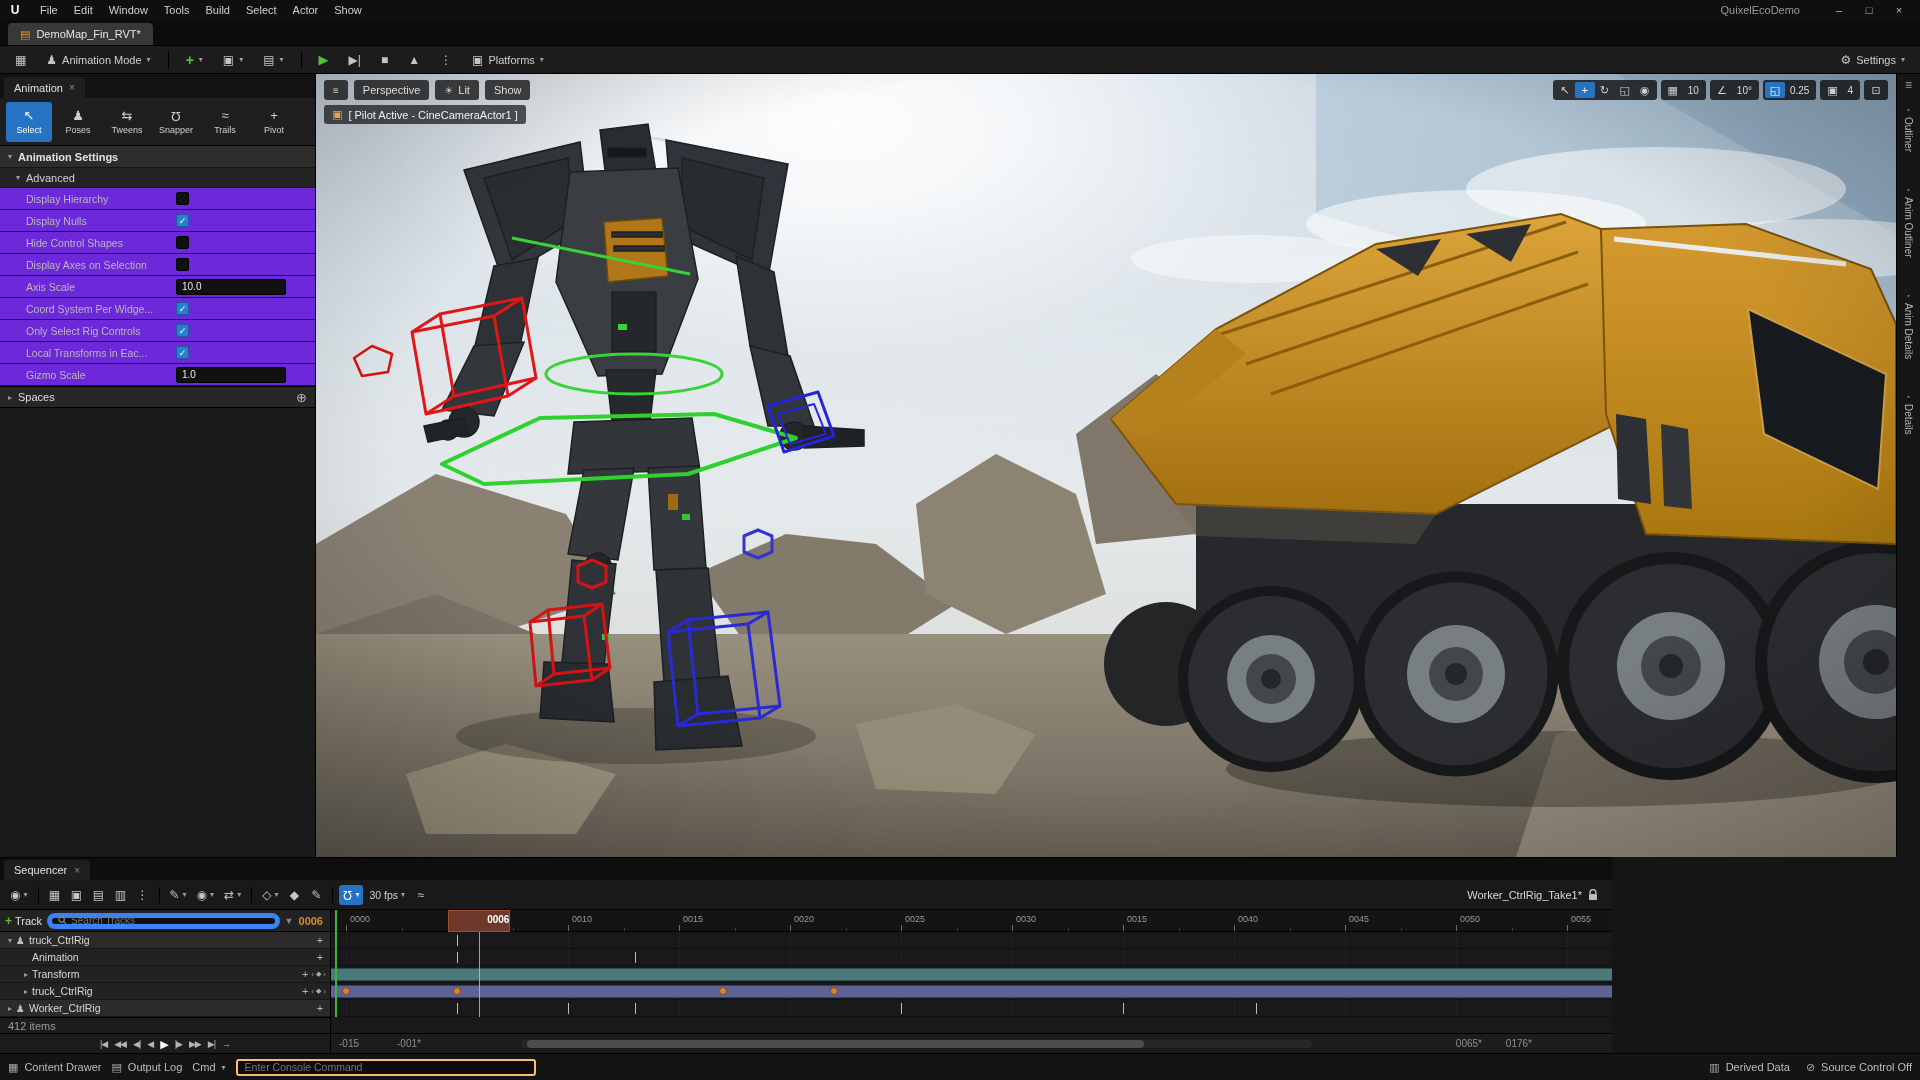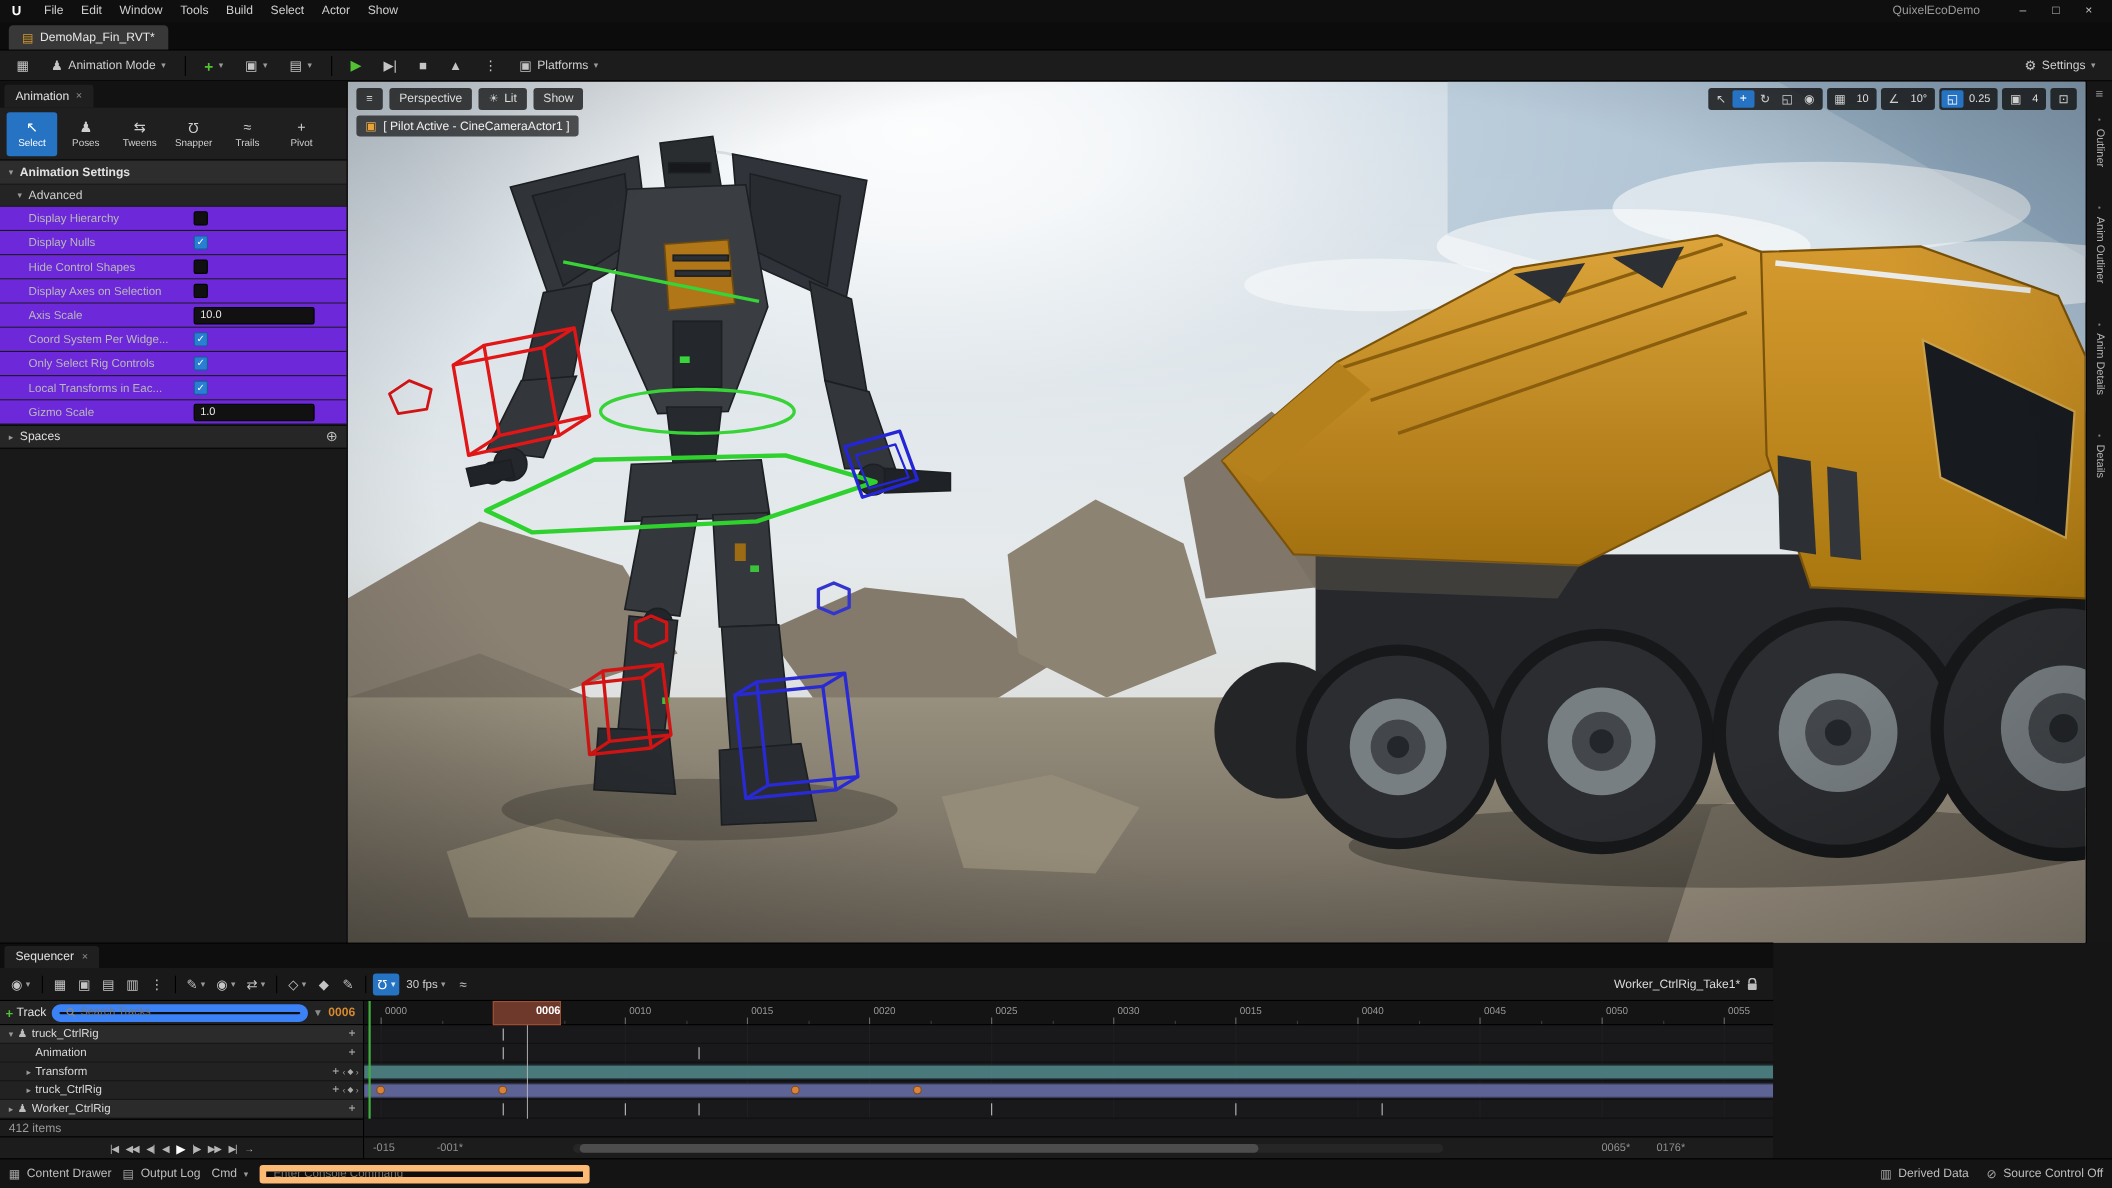--- a/index.html
+++ b/index.html
@@ -90,21 +90,21 @@
   .sq-btn { height:20px; min-width:20px; display:flex; align-items:center; justify-content:center; gap:3px; padding:0 4px; border-radius:3px; color:#c5c5c5; font-size:12px; }
   .sq-btn.blue { background:#2573c2; color:#fff; }
   .sq-sep { width:1px; height:16px; background:#000; margin:0 4px; }
   .sq-text { font-size:10.5px; color:#d0d0d0; }
   .seq-take { margin-left:auto; display:flex; align-items:center; gap:6px; color:#dadada; font-size:11px; padding-right:8px; }
 
   .seq-content { height:144px; display:flex; }
   .seq-left { width:331px; border-right:1px solid #000; display:flex; flex-direction:column; background:#1e1e1e; }
   .seq-header { height:22px; display:flex; align-items:center; gap:5px; padding:0 5px; background:#222; border-bottom:1px solid #000; }
   .track-add { display:flex; align-items:center; gap:3px; color:#e0e0e0; }
-  .search-box { flex:1; height:16px; background:#0f0f0f; border:7px solid #3b82f6; border-radius:9px; display:flex; align-items:center; gap:4px; padding:0 6px; }
+  .search-box { flex:1; height:16px; background:#0f0f0f; border:5px solid #3b82f6; border-radius:9px; display:flex; align-items:center; gap:4px; padding:0 6px; }
   .search-box input { flex:1; background:transparent; border:none; outline:none; color:#bbb; font-size:10px; font-family:inherit; }
   .filter-icon { color:#8a8a8a; font-size:9px; }
   .frame-display { color:#d78a2e; font-weight:bold; font-size:11px; padding-right:2px; }
 
   .seq-tracks { height:85px; display:flex; flex-direction:column; }
   .trk-row { height:17px; display:flex; align-items:center; padding-right:4px; border-bottom:1px solid #161616; color:#d8d8d8; font-size:10.5px; }
   .trk-row.lvl0 { background:#2b2b2b; }
   .trk-row.lvl1 { background:#222; }
   .trk-exp { width:12px; text-align:center; color:#9a9a9a; font-size:8px; }
   .trk-icon { color:#bdbdbd; font-size:10px; margin-right:4px; }
@@ -138,21 +138,21 @@
   .tl-bottom { position:absolute; left:0; right:0; bottom:0; height:21px; background:#1c1c1c; border-top:1px solid #000; }
   .rng { position:absolute; top:4px; color:#8f8f8f; font-size:10px; }
   .hscroll-track { position:absolute; left:190px; right:300px; top:6px; height:8px; background:#262626; border-radius:4px; }
   .hscroll-thumb { position:absolute; left:6px; width:78%; top:0; height:8px; background:#4d4d4d; border-radius:4px; }
 
   
   .status-bar { position:absolute; left:0; bottom:0; width:1920px; height:27px; background:#141414; border-top:1px solid #000;
     display:flex; align-items:center; padding:0 8px; gap:10px; }
   .sb-item { display:flex; align-items:center; gap:6px; color:#bdbdbd; }
   .sb-icon { font-size:11px; color:#a8a8a8; }
-  .console-input { width:300px; height:17px; background:#0d0d0d; border:6px solid #fdba74; border-radius:3px; color:#8a8a8a;
+  .console-input { width:300px; height:17px; background:#0d0d0d; border:2px solid #fdba74; border-radius:3px; color:#8a8a8a;
     font-size:10.5px; padding:0 7px; font-family:inherit; outline:none; }
   .status-bar .right { margin-left:auto; display:flex; gap:16px; align-items:center; }
 </style>
 </head>
 <body>
 
 <div class="app">
 
   <header class="menu-bar">
     <span class="ue-logo">U</span>

